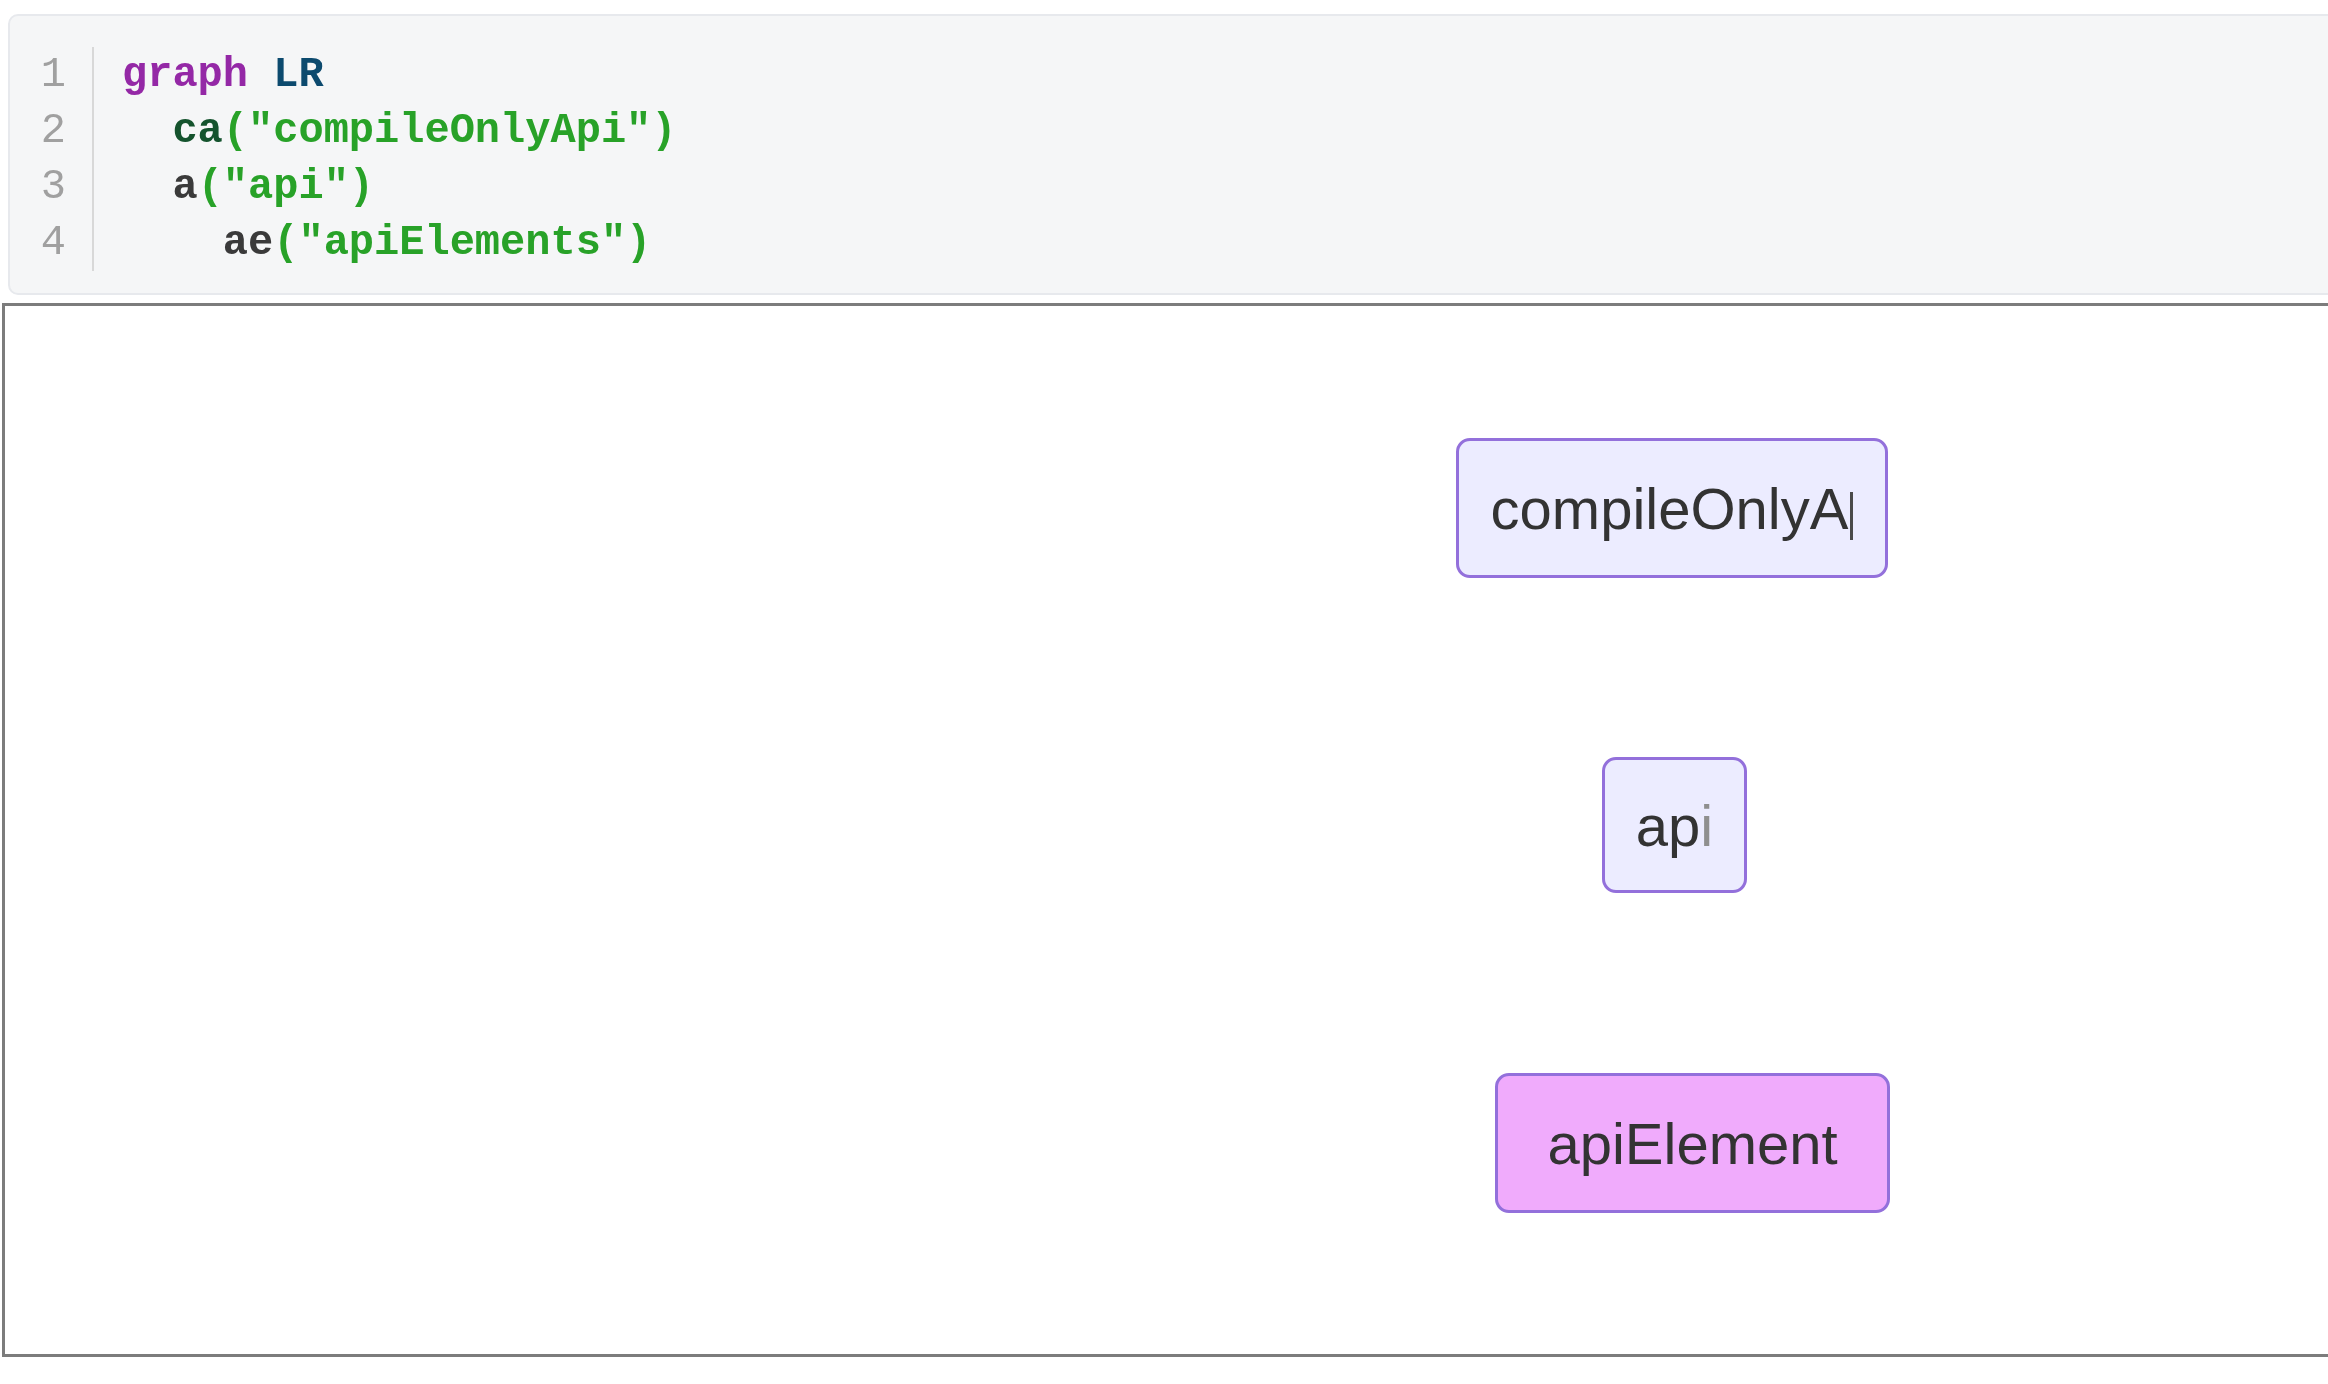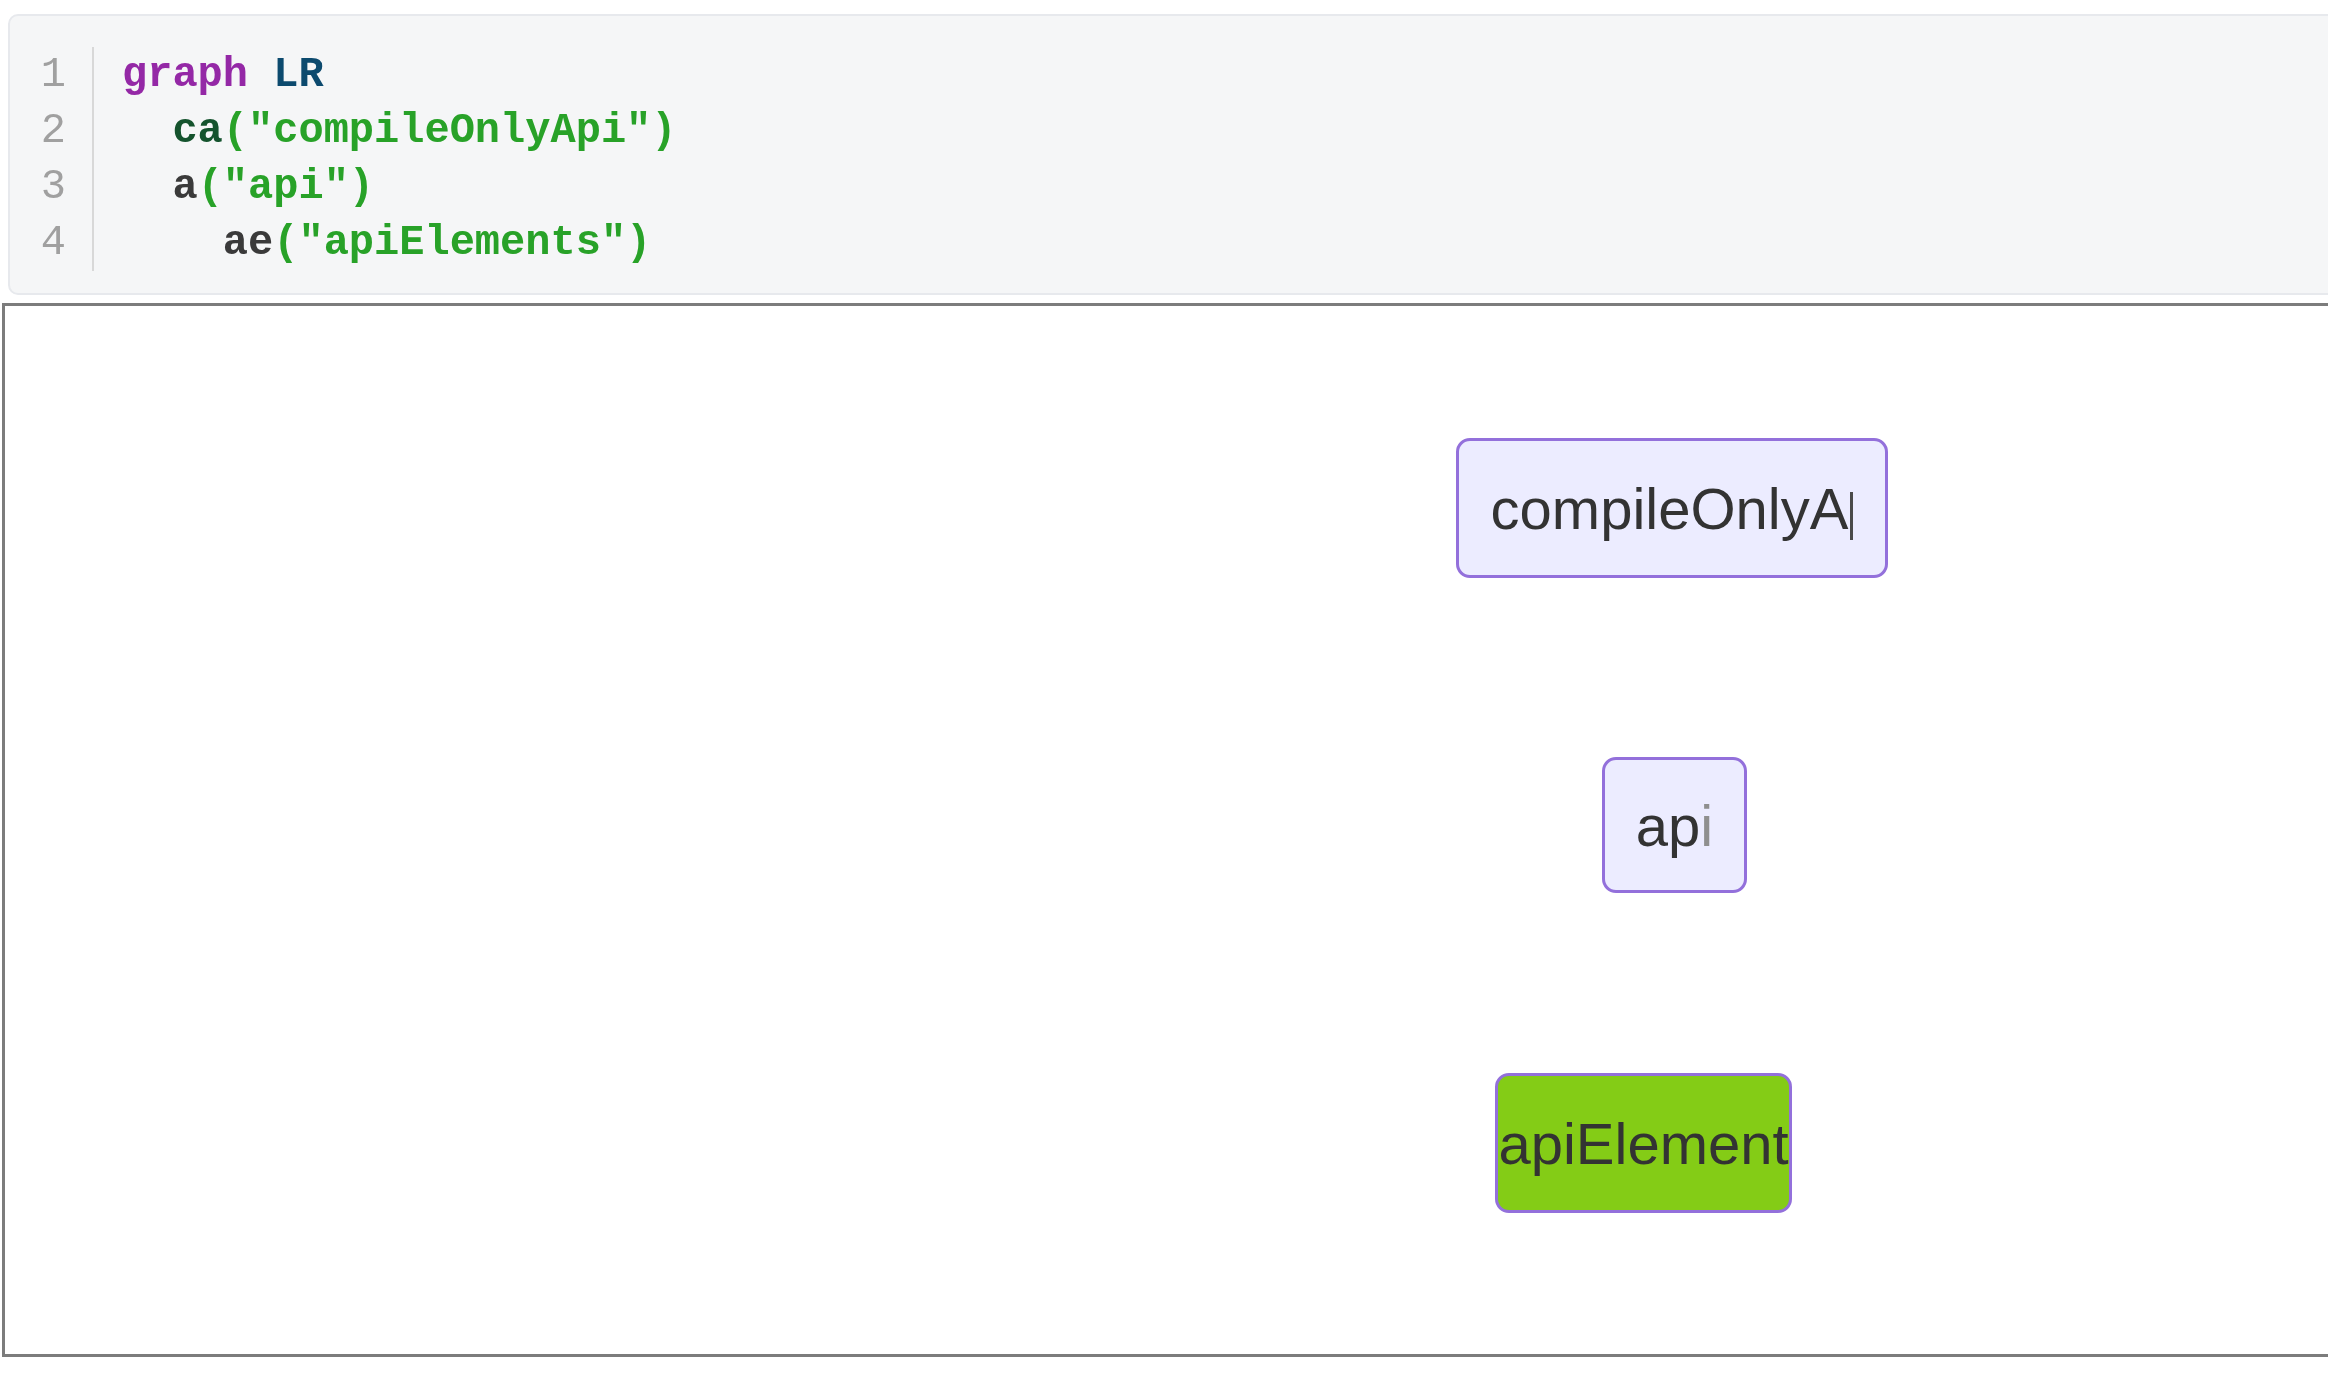--- a/index.html
+++ b/index.html
@@ -108,17 +108,17 @@
 <div class="diagram-panel">
   <div class="diagram-canvas">
       <div class="flow-node" style="left: 1451px; top: 132px; width: 432px; height: 140px; background: rgb(236, 236, 255); border-color: rgb(147, 112, 219); color: rgb(51, 51, 51);">
         <span class="node-label">compileOnlyA</span>
         <div class="clip-stem"></div>
       </div>
       <div class="flow-node" style="left: 1597px; top: 451px; width: 145px; height: 136px; background: rgb(236, 236, 255); border-color: rgb(147, 112, 219); color: rgb(51, 51, 51);">
         <span class="node-label">ap</span>
         <span class="node-label faint">i</span>
       </div>
-      <div class="flow-node" style="left: 1490px; top: 767px; width: 297px; height: 140px; background: #84cc16; border-color: rgb(147, 112, 219); color: rgb(51, 51, 51); align-items: center;">
+      <div class="flow-node" style="left: 1490px; top: 767px; width: 395px; height: 140px; background: #f0abfc; border-color: rgb(147, 112, 219); color: rgb(51, 51, 51); align-items: center;">
         <span class="node-label">apiElement</span>
       </div>
     </div>
 </div>
 
 </body></html>

